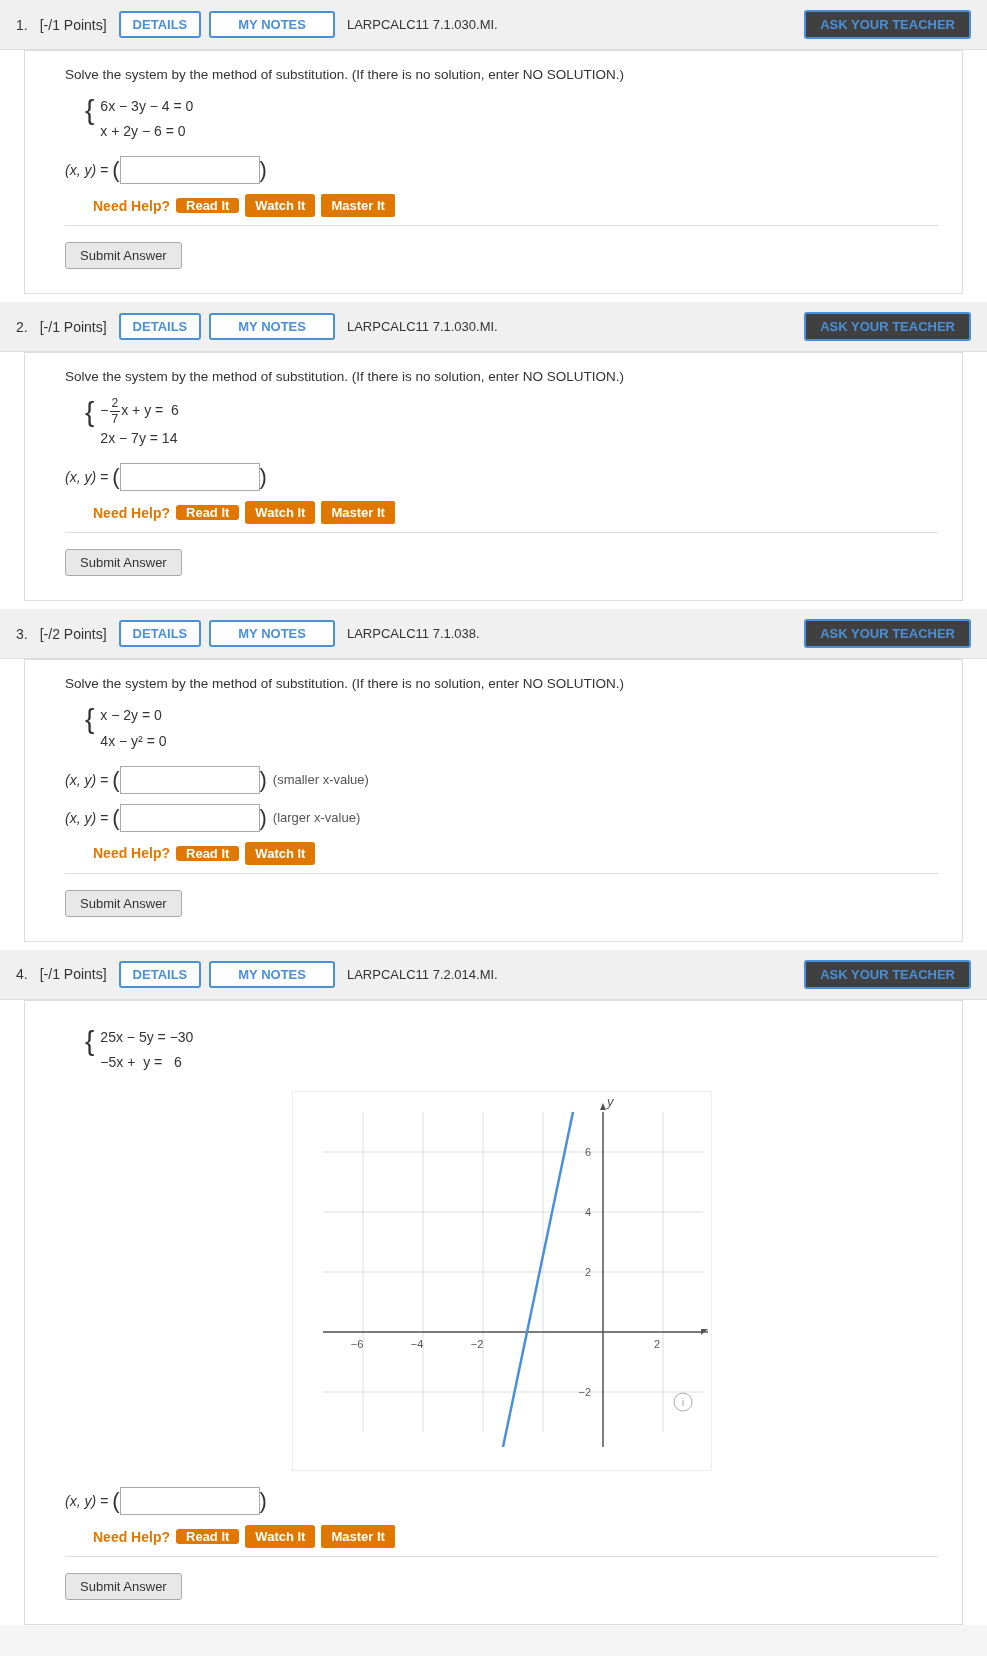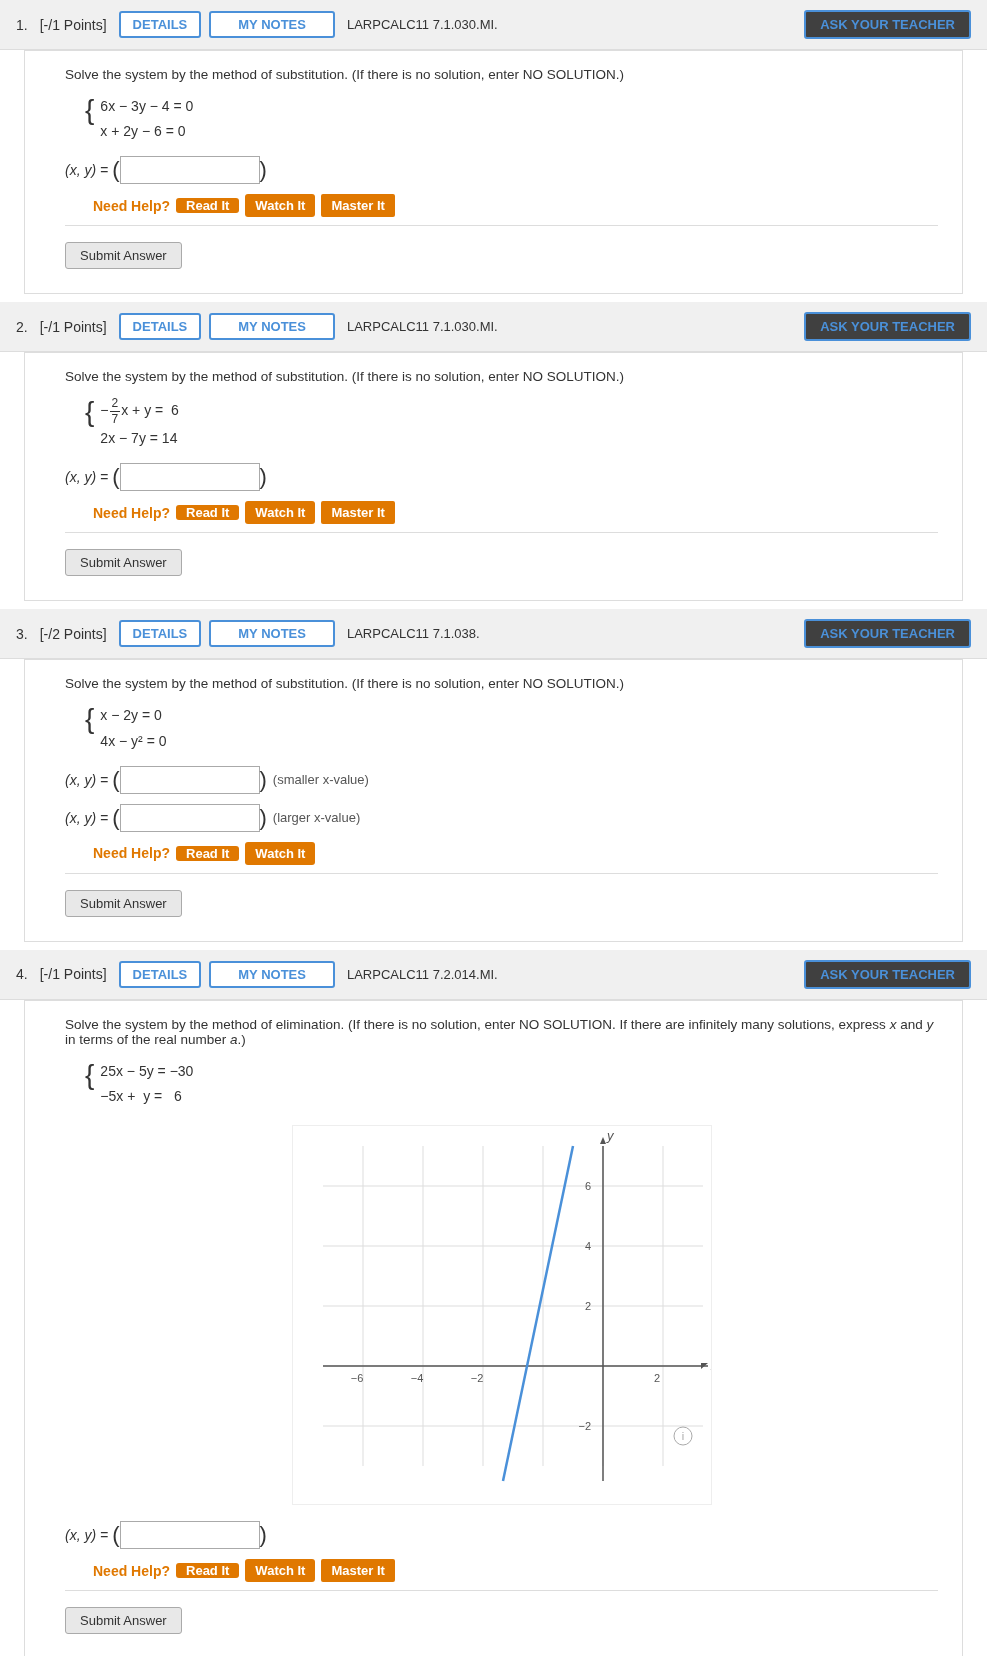--- a/index.html
+++ b/index.html
@@ -332,21 +332,20 @@
   <div class="question-block">
     <div class="question-header">
       <span class="question-points">4.</span>
       <span class="question-points">[-/1 Points]</span>
       <button class="btn-details">DETAILS</button>
       <button class="btn-mynotes">MY NOTES</button>
       <span class="question-id">LARPCALC11 7.2.014.MI.</span>
       <button class="btn-ask-teacher">ASK YOUR TEACHER</button>
     </div>
     <div class="question-body">
-      <div class="question-instruction">Solve the system by the method of elimination. (If there is no solution, enter NO SOLUTION. If there are infinitely many solutions, express <i>x</i> and <i>y</i> in terms of the real number <i>a</i>.)</div>
       <div class="equation-system">
         <div class="brace-container">
           <span class="brace">{</span>
           <div class="equations">
             <span>25x − 5y = −30</span>
             <span>−5x + &nbsp;y = &nbsp;&nbsp;6</span>
           </div>
         </div>
       </div>
 

